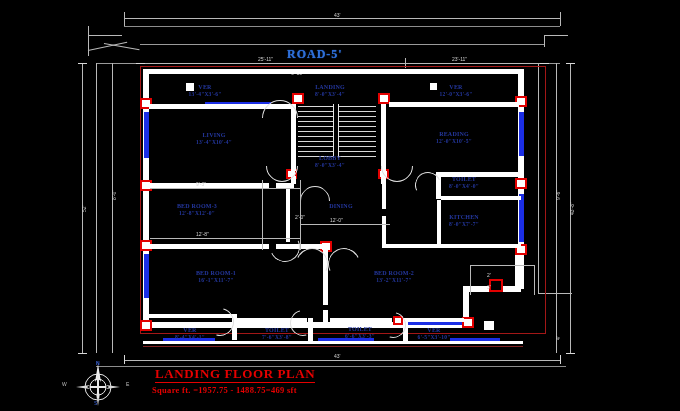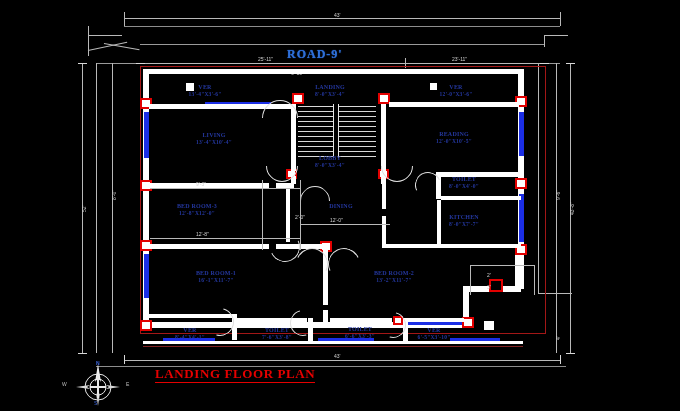--- a/index.html
+++ b/index.html
@@ -73,21 +73,21 @@
   <div class="dimh" style="left:124px;top:18px;width:436px;"></div>
   <div class="tick" style="left:124px;top:12px;"></div>
   <div class="tick" style="left:560px;top:12px;"></div>
   <div class="dimv" style="left:124px;top:12px;height:14px;"></div>
   <div class="dimv" style="left:560px;top:12px;height:14px;"></div>
   <div class="dimtxt" style="left:334px;top:12px;">43'</div>
 
   <div class="dimh" style="left:124px;top:26px;width:436px;background:#8d8d8d;"></div>
 
   <div class="dimh" style="left:140px;top:44px;width:404px;background:#9a9a9a;"></div>
-  <div class="road" style="left:287px;top:47px;">ROAD-9'</div>
+  <div class="road" style="left:287px;top:47px;">ROAD-5'</div>
   <div class="dimh" style="left:96px;top:63px;width:464px;background:#9a9a9a;"></div>
 
   <div class="dimh" style="left:140px;top:63px;width:404px;"></div>
   <div class="tickw" style="left:136px;top:63px;"></div>
   <div class="tickw" style="left:540px;top:63px;"></div>
   <div class="dimv" style="left:405px;top:58px;height:10px;"></div>
   <div class="dimtxt" style="left:258px;top:56px;">25'-11"</div>
   <div class="dimtxt" style="left:452px;top:56px;">23'-11"</div>
   <div class="dimtxt" style="left:291px;top:70px;">6'-10"</div>
 
@@ -365,20 +365,21 @@
   <div class="lbl" id="room-14" style="left: 320px; top: 326px; width: 80px;">
       <span class="n">TOILET</span>
       <span class="d">6'-6"X3'-3"</span>
     </div>
   <div class="lbl" id="room-15" style="left: 394px; top: 327px; width: 80px;">
       <span class="n">VER</span>
       <span class="d">6'-5"X3'-10"</span>
     </div>
 
   <div class="title" id="plan-title" style="left:155px;top:366px;">LANDING FLOOR PLAN</div>
+  <div class="title" id="plan-area" style="left:152px;top:385px;">Square ft. =1957.75 - 1488.75=469 sft</div>
 
   <div class="compass" style="left:72px;top:362px;width:52px;height:46px;">
     <svg width="52" height="46" viewBox="0 0 52 46">
       <g stroke="#e8e8e8" fill="none" stroke-width="1">
         <circle cx="26" cy="25" r="13"></circle>
         <circle cx="26" cy="25" r="8"></circle>
       </g>
       <polygon points="26,2 29,20 26,16 23,20" fill="#f0f0f0"></polygon>
       <polygon points="26,44 28,31 26,34 24,31" fill="#c9c9c9"></polygon>
       <polygon points="4,25 18,23 15,25 18,27" fill="#d8d8d8"></polygon>

